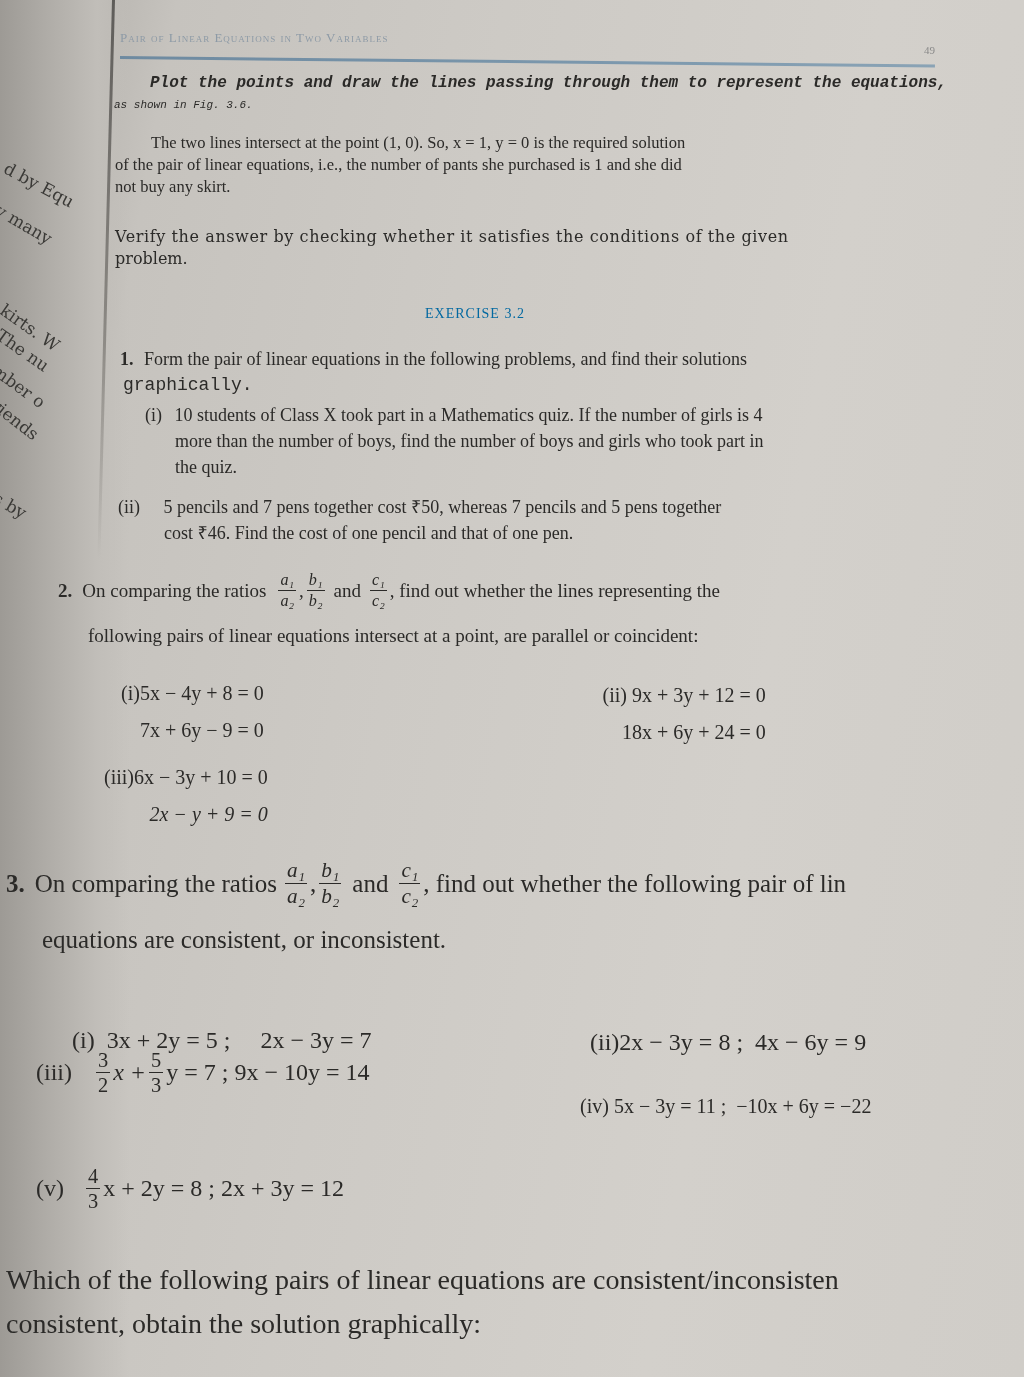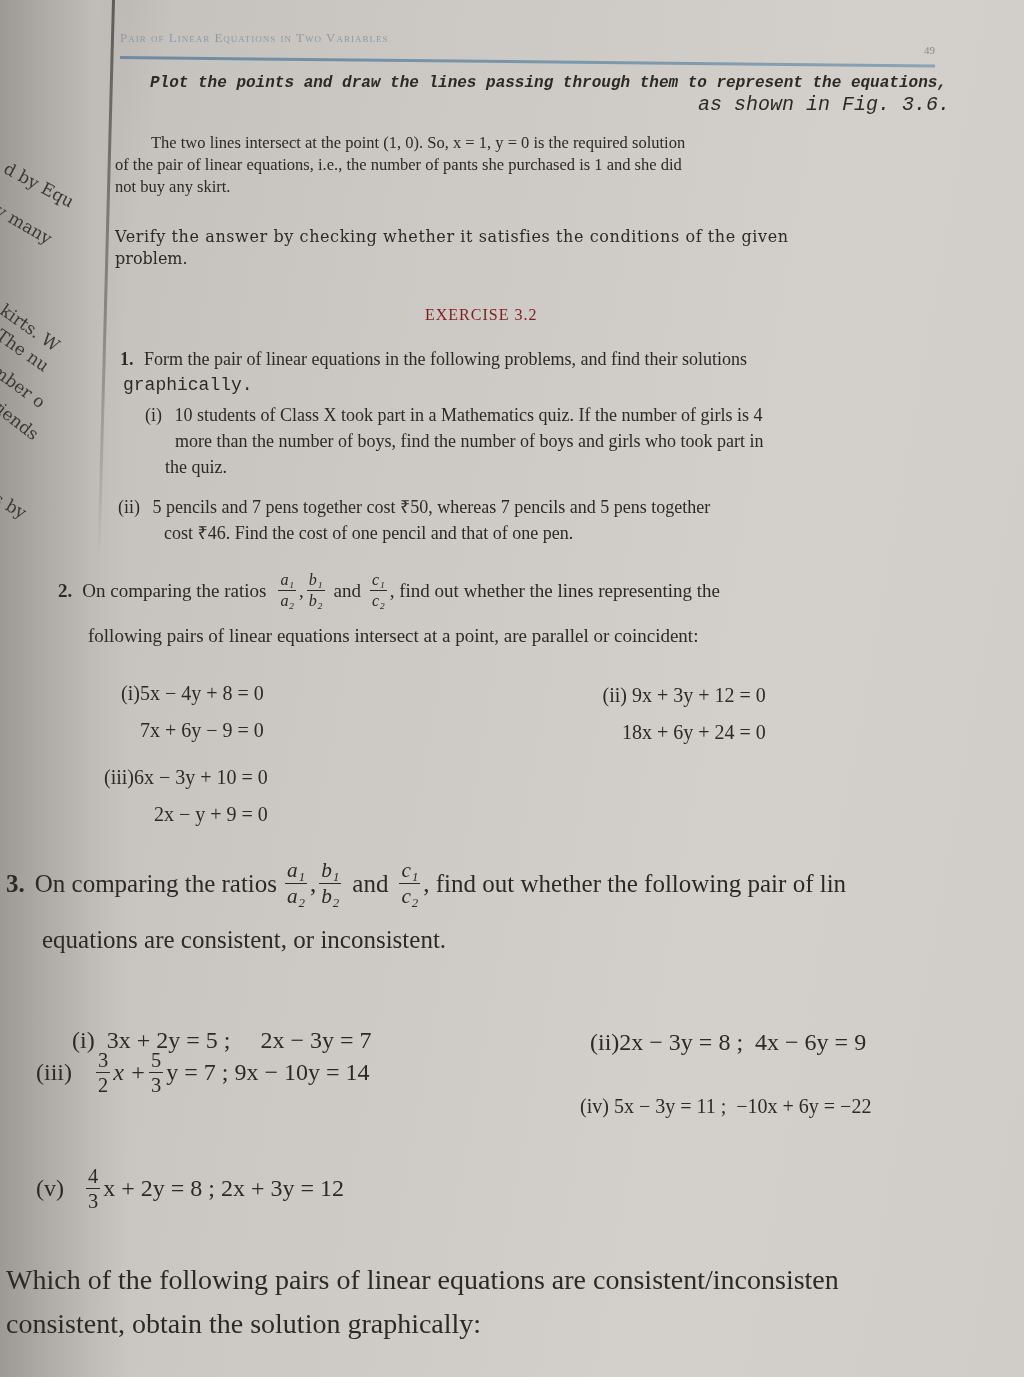--- a/index.html
+++ b/index.html
@@ -31,21 +31,21 @@
     background: linear-gradient(90deg,#6e8aa0,#7c98ad 60%,#8aa3b5);
     transform: rotate(0.6deg); transform-origin:left;
   }
   .page-number {
     position:absolute; right:0; top:14px; font-size:11px; color:#8a8a8a;
   }
   .block { position:absolute; }
   .para { font-size:16.5px; line-height:22px; }
   .italic { font-style:italic;font-family:Liberation Mono, monospace; }
   .heading {
-    font-size:16px; letter-spacing:1px; color:#7f1d1d;text-align:right;
+    font-size:14px; letter-spacing:1px; color:#0369a1;text-align:right;
   }
   .q { font-size:18px; line-height:26px; }
   .num { font-weight:bold; }
   .frac { display:inline-block; vertical-align:middle; text-align:center; margin:0 3px; line-height:1; }
   .frac .n { display:block; font-size:0.85em; font-style:italic; padding:0 2px; }
   .frac .bar { display:block; height:1px; background:#2b2a28; margin:2px 0; }
   .frac .d { display:block; font-size:0.85em; font-style:italic; padding:0 2px; }
   .frac.plain .n, .frac.plain .d { font-style:normal; }
   .eq { font-size:20px;text-align:right; }
   .eq-label { display:inline-block; width:46px; }
@@ -70,21 +70,21 @@
 <div class="margin-text" style="left:0px;top:488px;transform:rotate(30deg);">s by</div>
 
 <div class="header">
   <span class="header-title">Pair of Linear Equations in Two Variables</span>
   <span class="page-number">49</span>
   <div class="header-rule"></div>
 </div>
 
 <div class="block para italic" style="left:150px;top:72px;width:800px;">
   <div style="font-weight:bold;font-size:16px;">Plot the points and draw the lines passing through them to represent the equations,</div>
-  <div style="margin-left:-36px;font-size:20px;text-align:right;">as shown in Fig. 3.6.</div>
+  <div style="margin-left:-36px;font-size:11px;">as shown in Fig. 3.6.</div>
 </div>
 
 <div class="block para" style="left:115px;top:132px;width:860px;">
   <div style="margin-left:36px;">The two lines intersect at the point (1, 0). So, x = 1, y = 0 is the required solution</div>
   <div>of the pair of linear equations, i.e., the number of pants she purchased is 1 and she did</div>
   <div>not buy any skirt.</div>
 </div>
 
 <div class="block para" style="left:115px;top:226px;width:860px;font-family:'DejaVu Serif',serif;font-size:16px;">
   <div style="letter-spacing:0.6px;">Verify the answer by checking whether it satisfies the conditions of the given</div>
@@ -95,25 +95,25 @@
 
 <div class="block q" style="left:120px;top:346px;width:880px;">
   <div><span class="num">1.</span>
     <span style="margin-left:6px;">Form the pair of linear equations in the following problems, and find their solutions</span></div>
   <div style="margin-left:2px;padding-left:1px;font-family:Liberation Mono, monospace;">graphically.</div>
 </div>
 <div class="block q" style="left:145px;top:402px;width:860px;">
   <div><span>(i)</span>
     <span style="margin-left:8px;">10 students of Class X took part in a Mathematics quiz. If the number of girls is 4</span></div>
   <div style="margin-left:30px;">more than the number of boys, find the number of boys and girls who took part in</div>
-  <div style="margin-left:20px;">the quiz.</div>
+  <div style="margin-left:30px;">the quiz.</div>
 </div>
 <div class="block q" style="left:118px;top:494px;width:880px;">
   <div><span>(ii)</span>
-    <span style="margin-left:8px;">5 pencils and 7 pens together cost ₹50, whereas 7 pencils and 5 pens together</span></div>
+    <span style="margin-left:19px;">5 pencils and 7 pens together cost ₹50, whereas 7 pencils and 5 pens together</span></div>
   <div style="margin-left:46px;">cost ₹46. Find the cost of one pencil and that of one pen.</div>
 </div>
 
 <div class="block q" style="left:58px;top:572px;width:966px;font-size:19px;">
   <div style="display:flex;align-items:center;white-space:nowrap;">
     <span class="num">2.</span>
     <span style="margin-left:10px;">On comparing the ratios</span>
     <span class="frac" style="margin-left:12px;">
         <span class="n">a₁</span>
         <span class="bar"></span>
@@ -139,21 +139,21 @@
 <div class="block eq" style="left:104px;top:682px;">
   <div><span class="eq-label" style="width:36px;">(i)</span><span>5x − 4y + 8 = 0</span></div>
   <div style="margin-left:36px;margin-top:14px;">7x + 6y − 9 = 0</div>
 </div>
 <div class="block eq" style="left:578px;top:684px;">
   <div><span>(ii)</span> <span>9x + 3y + 12 = 0</span></div>
   <div style="margin-left:44px;margin-top:14px;">18x + 6y + 24 = 0</div>
 </div>
 <div class="block eq" style="left:80px;top:766px;">
   <div><span class="eq-label" style="width:54px;">(iii)</span><span>6x − 3y + 10 = 0</span></div>
-  <div style="margin-left:26px;margin-top:14px;">2x − y + 9 = 0</div>
+  <div style="margin-left:26px;margin-top:14px;font-style:italic;">2x − y + 9 = 0</div>
 </div>
 
 <div class="block" style="left:6px;top:860px;width:1018px;font-size:25px;white-space:nowrap;">
   <div style="display:flex;align-items:center;">
     <span class="num">3.</span>
     <span style="margin-left:10px;">On comparing the ratios</span>
     <span class="frac" style="margin-left:8px;">
         <span class="n">a₁</span>
         <span class="bar"></span>
         <span class="d">a₂</span>

